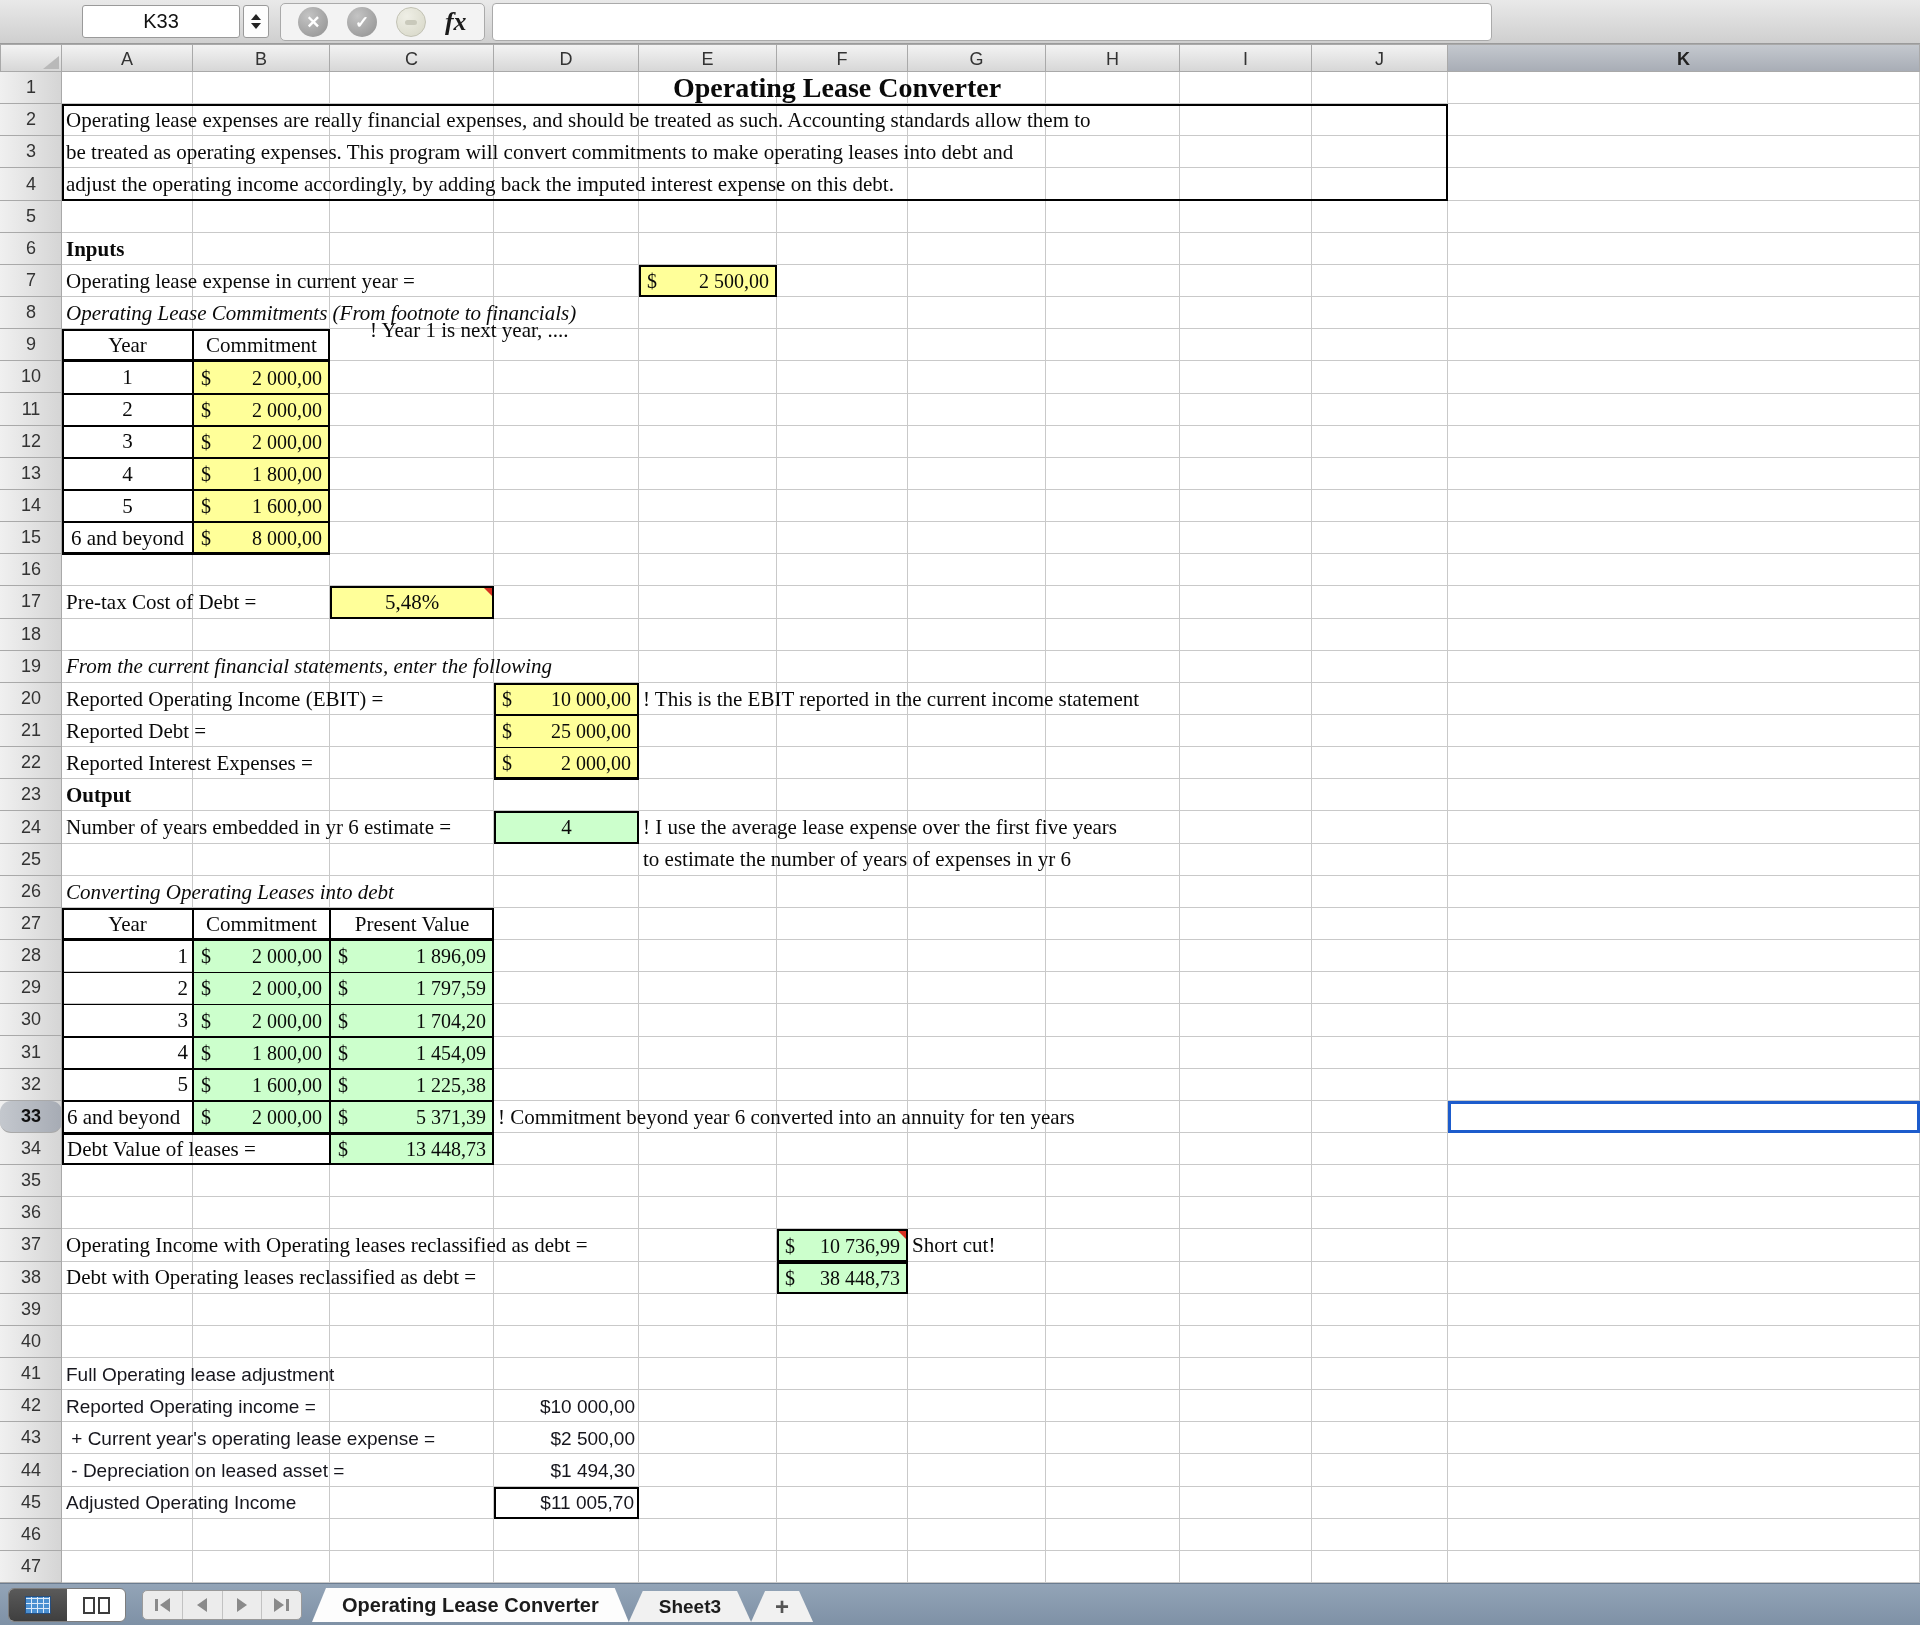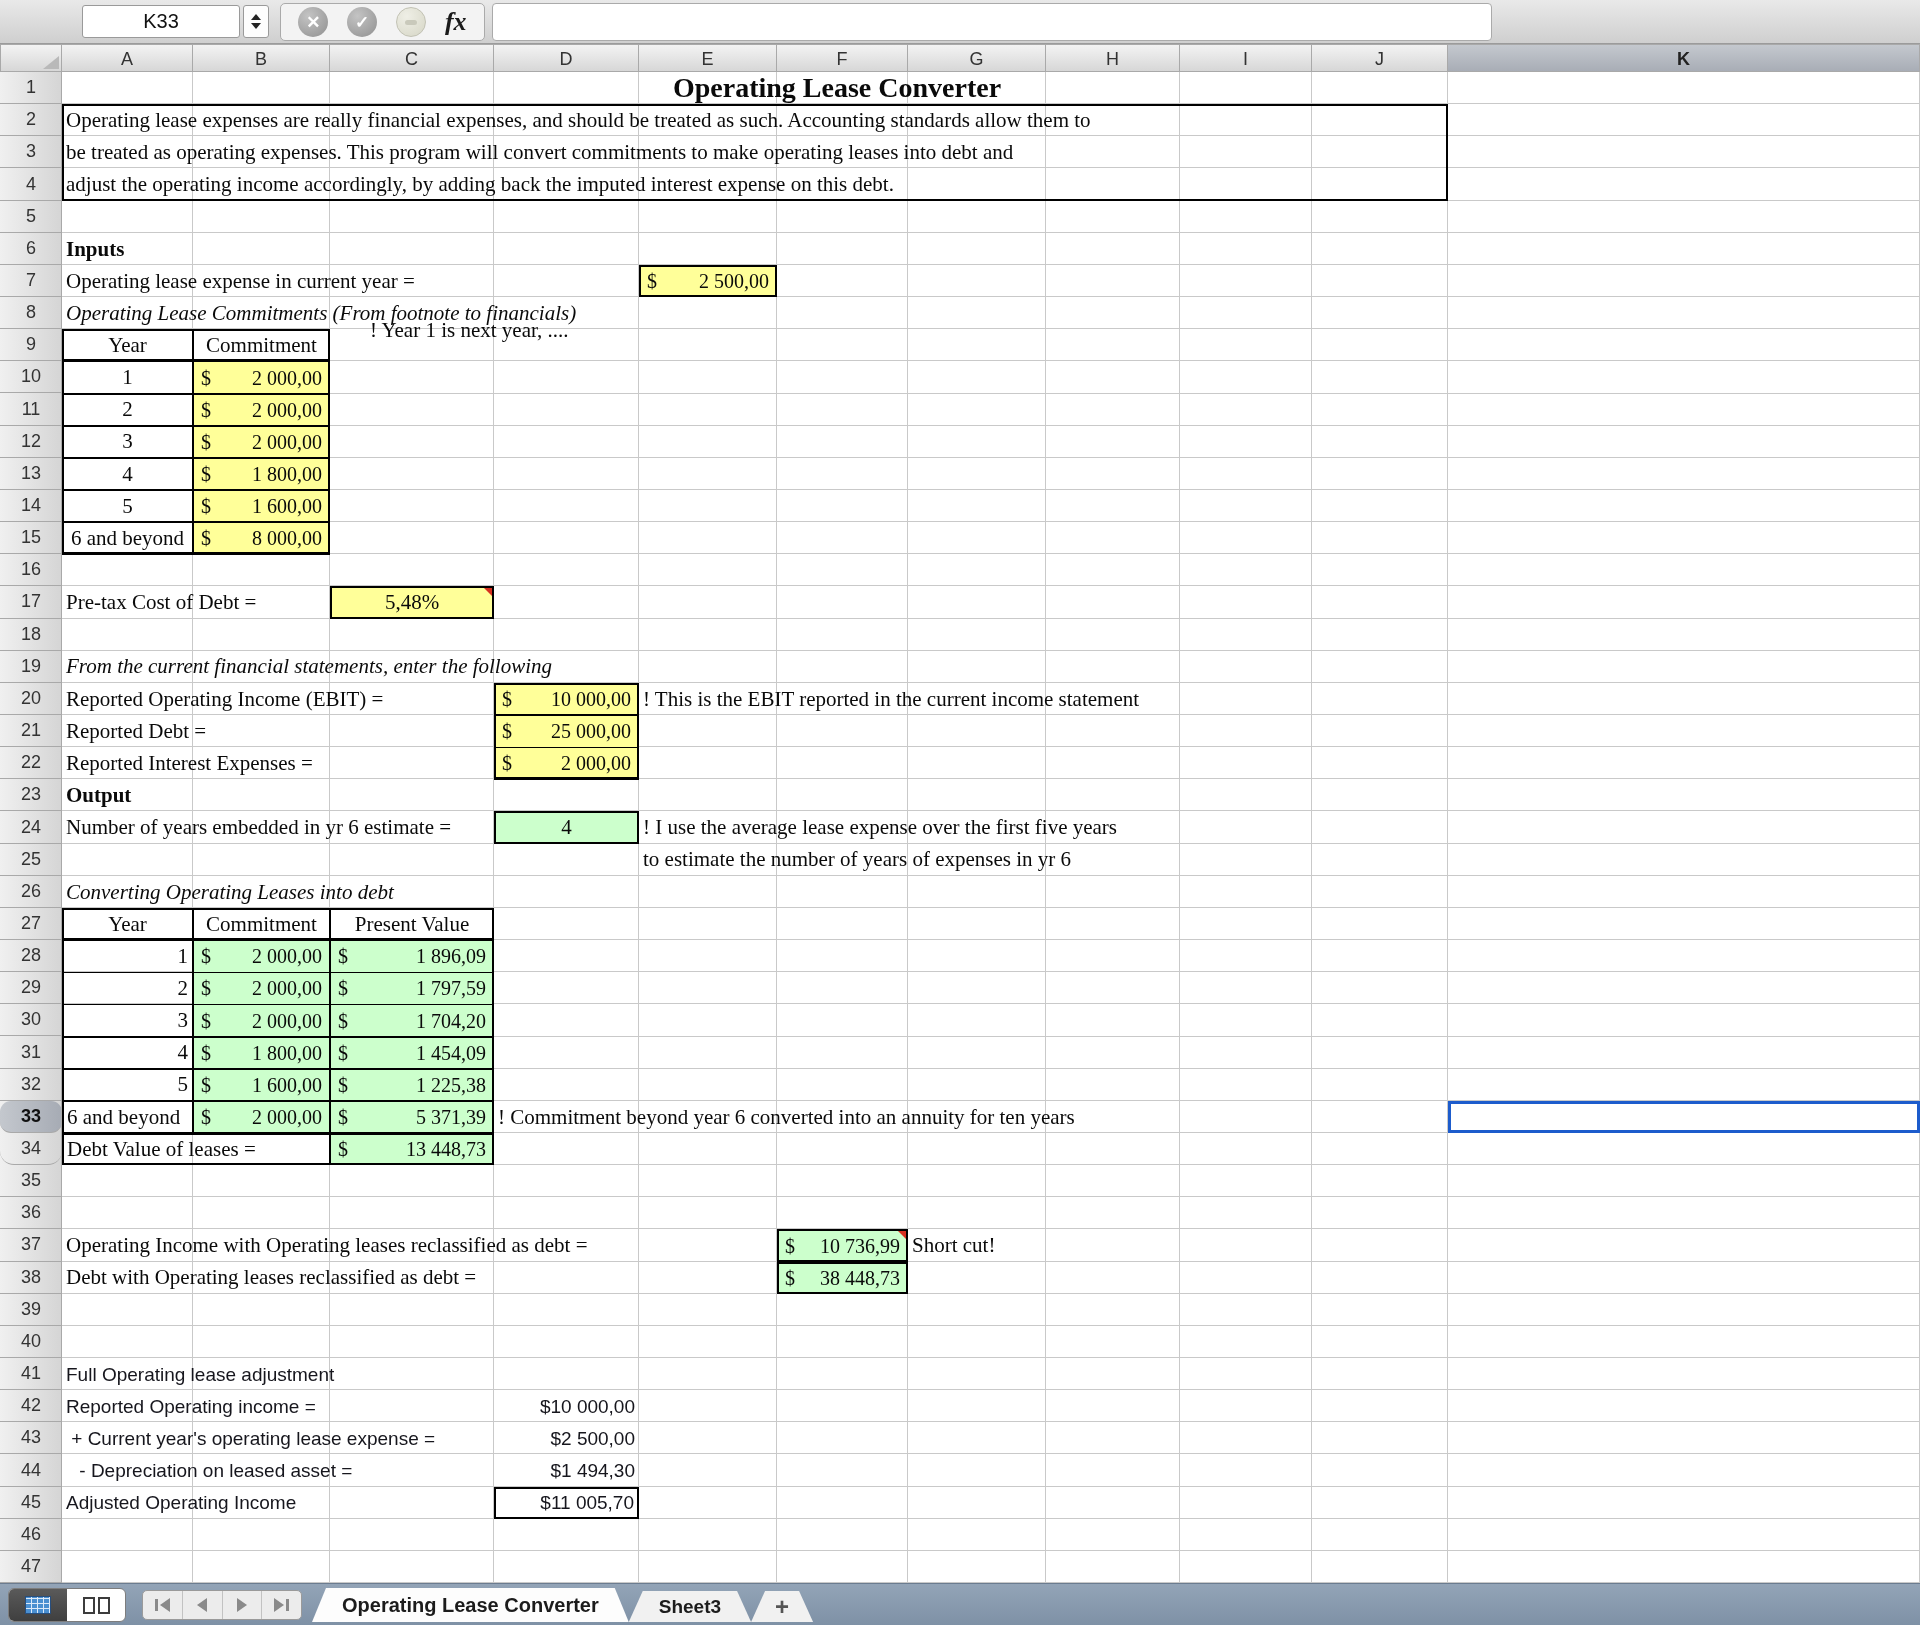--- a/index.html
+++ b/index.html
@@ -167,21 +167,21 @@
       <div class="rowh" style="top: 739.45px; height: 32.15px;">24</div>
       <div class="rowh" style="top: 771.6px; height: 32.15px;">25</div>
       <div class="rowh" style="top: 803.75px; height: 32.15px;">26</div>
       <div class="rowh" style="top: 835.9px; height: 32.15px;">27</div>
       <div class="rowh" style="top: 868.05px; height: 32.15px;">28</div>
       <div class="rowh" style="top: 900.2px; height: 32.15px;">29</div>
       <div class="rowh" style="top: 932.35px; height: 32.15px;">30</div>
       <div class="rowh" style="top: 964.5px; height: 32.15px;">31</div>
       <div class="rowh" style="top: 996.65px; height: 32.15px;">32</div>
       <div class="rowh sel" style="top: 1028.8px; height: 32.15px;">33</div>
-      <div class="rowh" style="top: 1060.95px; height: 32.15px; border-radius: 14px;">34</div>
+      <div class="rowh" style="top: 1060.95px; height: 32.15px;">34</div>
       <div class="rowh" style="top: 1093.1px; height: 32.15px;">35</div>
       <div class="rowh" style="top: 1125.25px; height: 32.15px;">36</div>
       <div class="rowh" style="top: 1157.4px; height: 32.15px;">37</div>
       <div class="rowh" style="top: 1189.55px; height: 32.15px;">38</div>
       <div class="rowh" style="top: 1221.7px; height: 32.15px;">39</div>
       <div class="rowh" style="top: 1253.85px; height: 32.15px;">40</div>
       <div class="rowh" style="top: 1286px; height: 32.15px;">41</div>
       <div class="rowh" style="top: 1318.15px; height: 32.15px;">42</div>
       <div class="rowh" style="top: 1350.3px; height: 32.15px;">43</div>
       <div class="rowh" style="top: 1382.45px; height: 32.15px;">44</div>
@@ -390,21 +390,21 @@
       <div class="cell" style="left: 0px; top: 1189.55px; width: 715px; height: 32.55px;">Debt with Operating leases reclassified as debt =</div>
       <div class="cell b acct" style="left: 715px; top: 1189.55px; width: 131px; height: 32.55px; background: rgb(204, 255, 204);">
         <span>$</span>
         <span>38 448,73</span>
       </div>
       <div class="cell sans" style="left: 0px; top: 1286px; width: 432px; height: 32.55px;">Full Operating lease adjustment</div>
       <div class="cell sans" style="left: 0px; top: 1318.15px; width: 432px; height: 32.55px;">Reported Operating income =</div>
       <div class="cell sans a-right" style="left: 432px; top: 1318.15px; width: 145px; height: 32.55px;">$10 000,00</div>
       <div class="cell sans" style="left: 0px; top: 1350.3px; width: 432px; height: 32.55px;">&nbsp;+ Current year's operating lease expense =</div>
       <div class="cell sans a-right" style="left: 432px; top: 1350.3px; width: 145px; height: 32.55px;">$2 500,00</div>
-      <div class="cell sans" style="left: 8px; top: 1382.45px; width: 432px; height: 32.55px;">&nbsp;- Depreciation on leased asset =</div>
+      <div class="cell sans" style="left: 0px; top: 1382.45px; width: 432px; height: 32.55px;">&nbsp;- Depreciation on leased asset =</div>
       <div class="cell sans a-right" style="left: 432px; top: 1382.45px; width: 145px; height: 32.55px;">$1 494,30</div>
       <div class="cell sans" style="left: 0px; top: 1414.6px; width: 268px; height: 32.55px;">Adjusted Operating Income</div>
       <div class="cell sans b a-right" style="left: 432px; top: 1414.6px; width: 145px; height: 32.55px;">$11 005,70</div>
       <div class="obox" style="left: 0px; top: 32.15px; width: 1386px; height: 96.45px;"></div>
       <div class="obox" style="left: 577px; top: 192.9px; width: 138px; height: 32.15px;"></div>
       <div class="obox" style="left: 0px; top: 257.2px; width: 268px; height: 32.15px;"></div>
       <div class="obox" style="left: 0px; top: 257.2px; width: 268px; height: 225.05px;"></div>
       <div class="obox" style="left: 268px; top: 514.4px; width: 164px; height: 32.15px;"></div>
       <div class="obox" style="left: 432px; top: 610.85px; width: 145px; height: 96.45px;"></div>
       <div class="obox" style="left: 432px; top: 739.45px; width: 145px; height: 32.15px;"></div>

